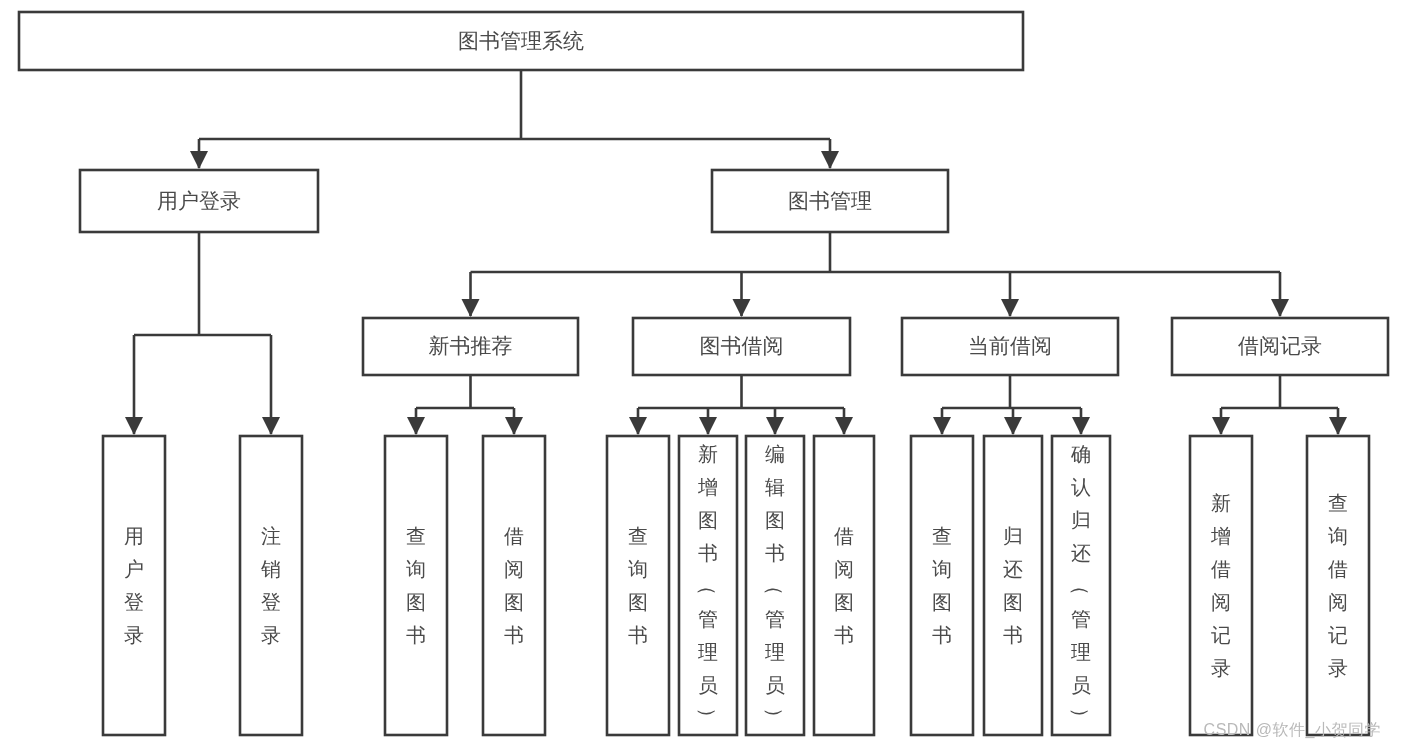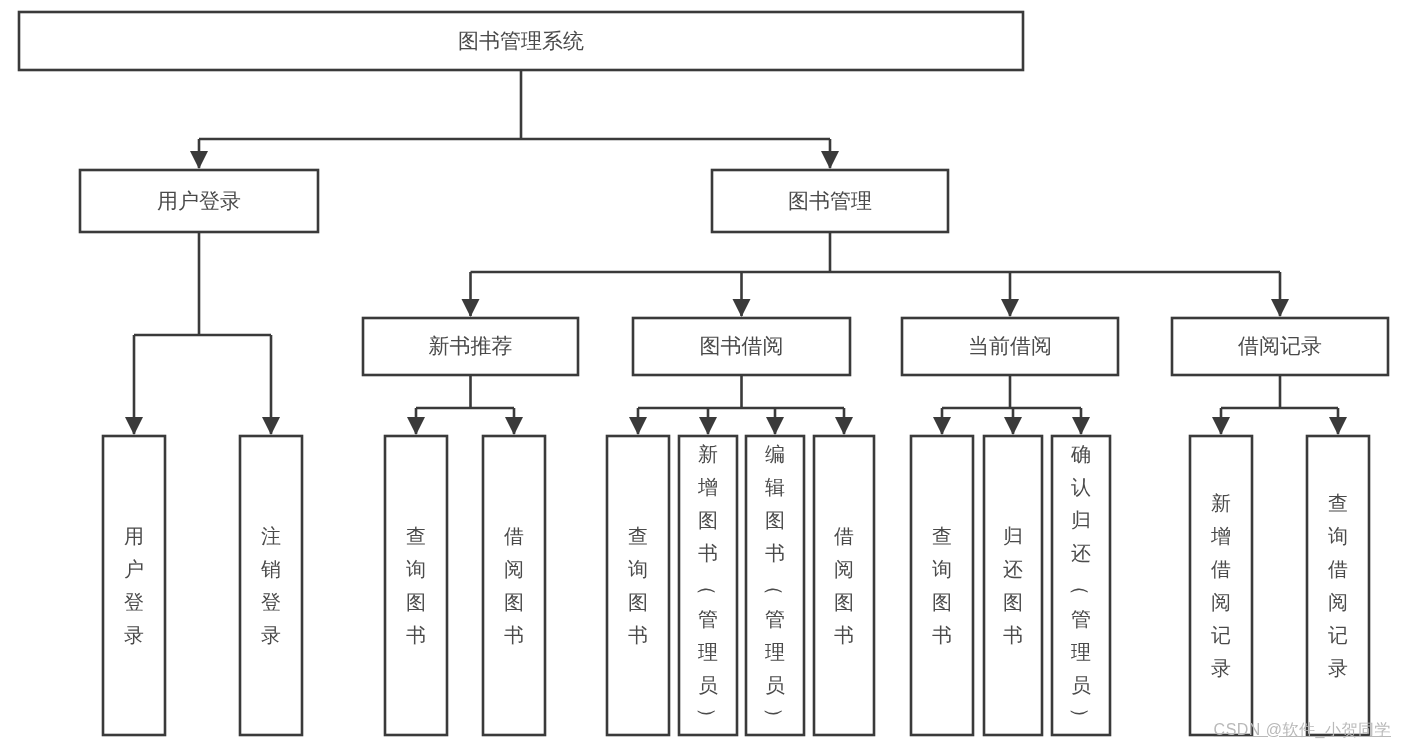--- a/index.html
+++ b/index.html
@@ -48,29 +48,28 @@
     dominant-baseline: middle;
   }
   .node-label-v {
     fill: #4a4a4a;
     font-family: "Liberation Sans", "DejaVu Sans", sans-serif;
     font-size: 20px;
     text-anchor: middle;
   }
   .watermark {
     position: absolute;
-    right: 8px;
+    right: 18px;
     bottom: 6px;
     color: #b9b9b9;
     font-size: 16px;
     font-family: "Liberation Sans", "DejaVu Sans", sans-serif;
     letter-spacing: 0.5px;
     white-space: nowrap;
     user-select: none;
-    text-decoration: underline;
   }
 </style>
 </head>
 <body>
 
 <div id="diagram-root">
 
   <svg class="tree-canvas" viewBox="0 0 1405 747">
     <g id="connectors-layer">
         <line x1="521" y1="70" x2="521" y2="139" class="connector"></line>

